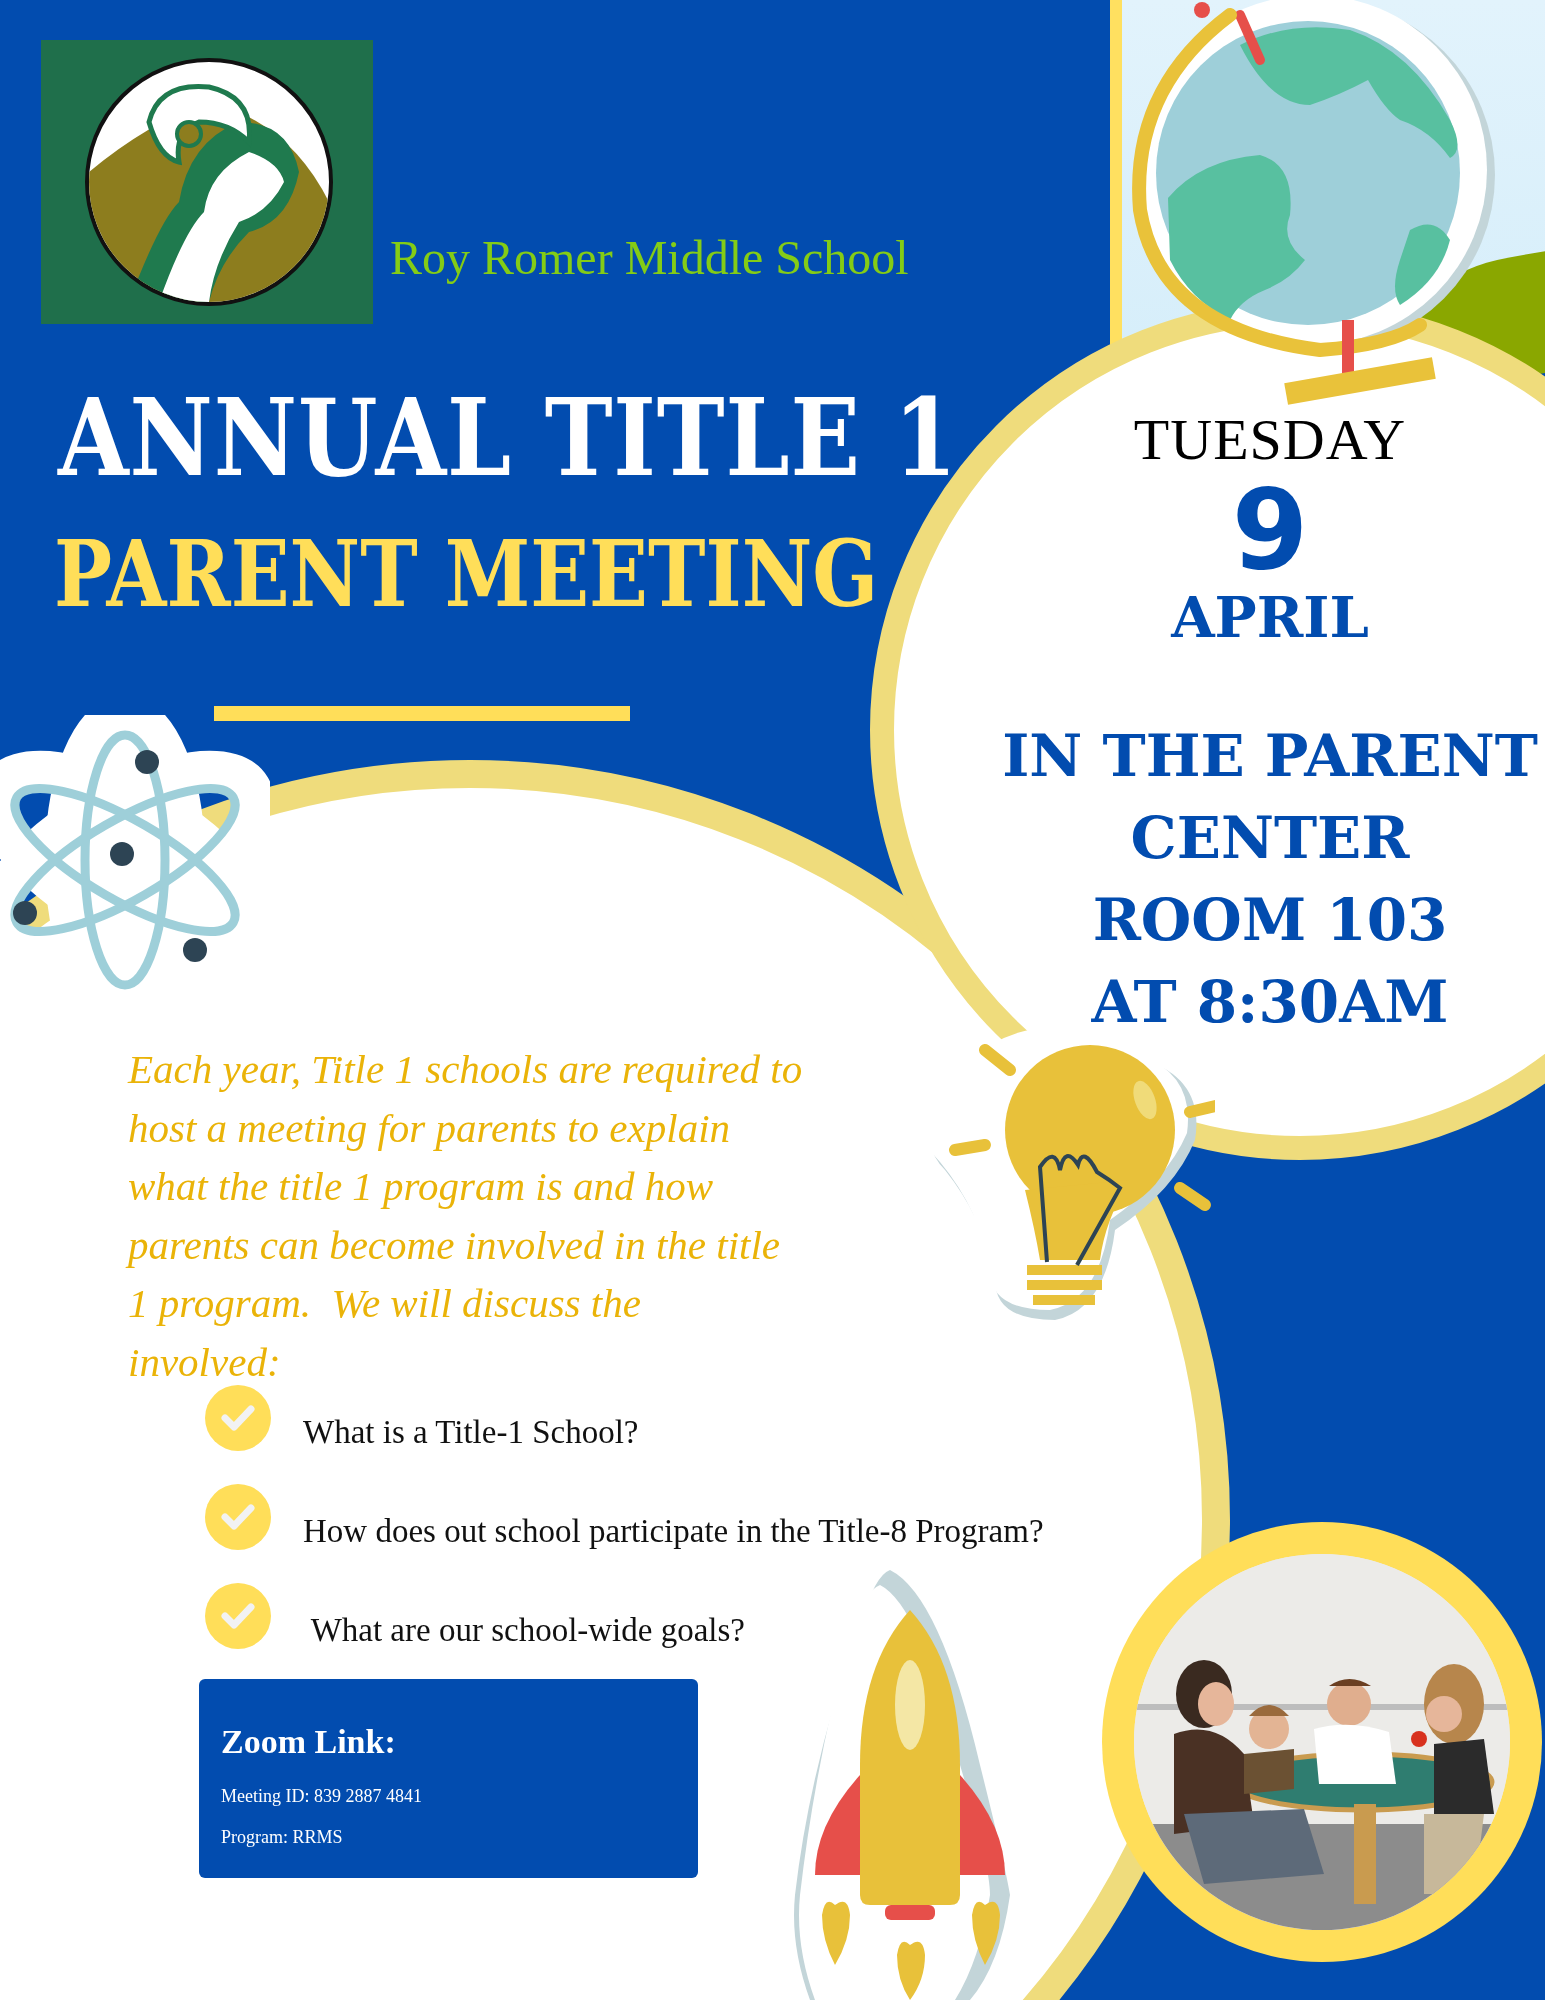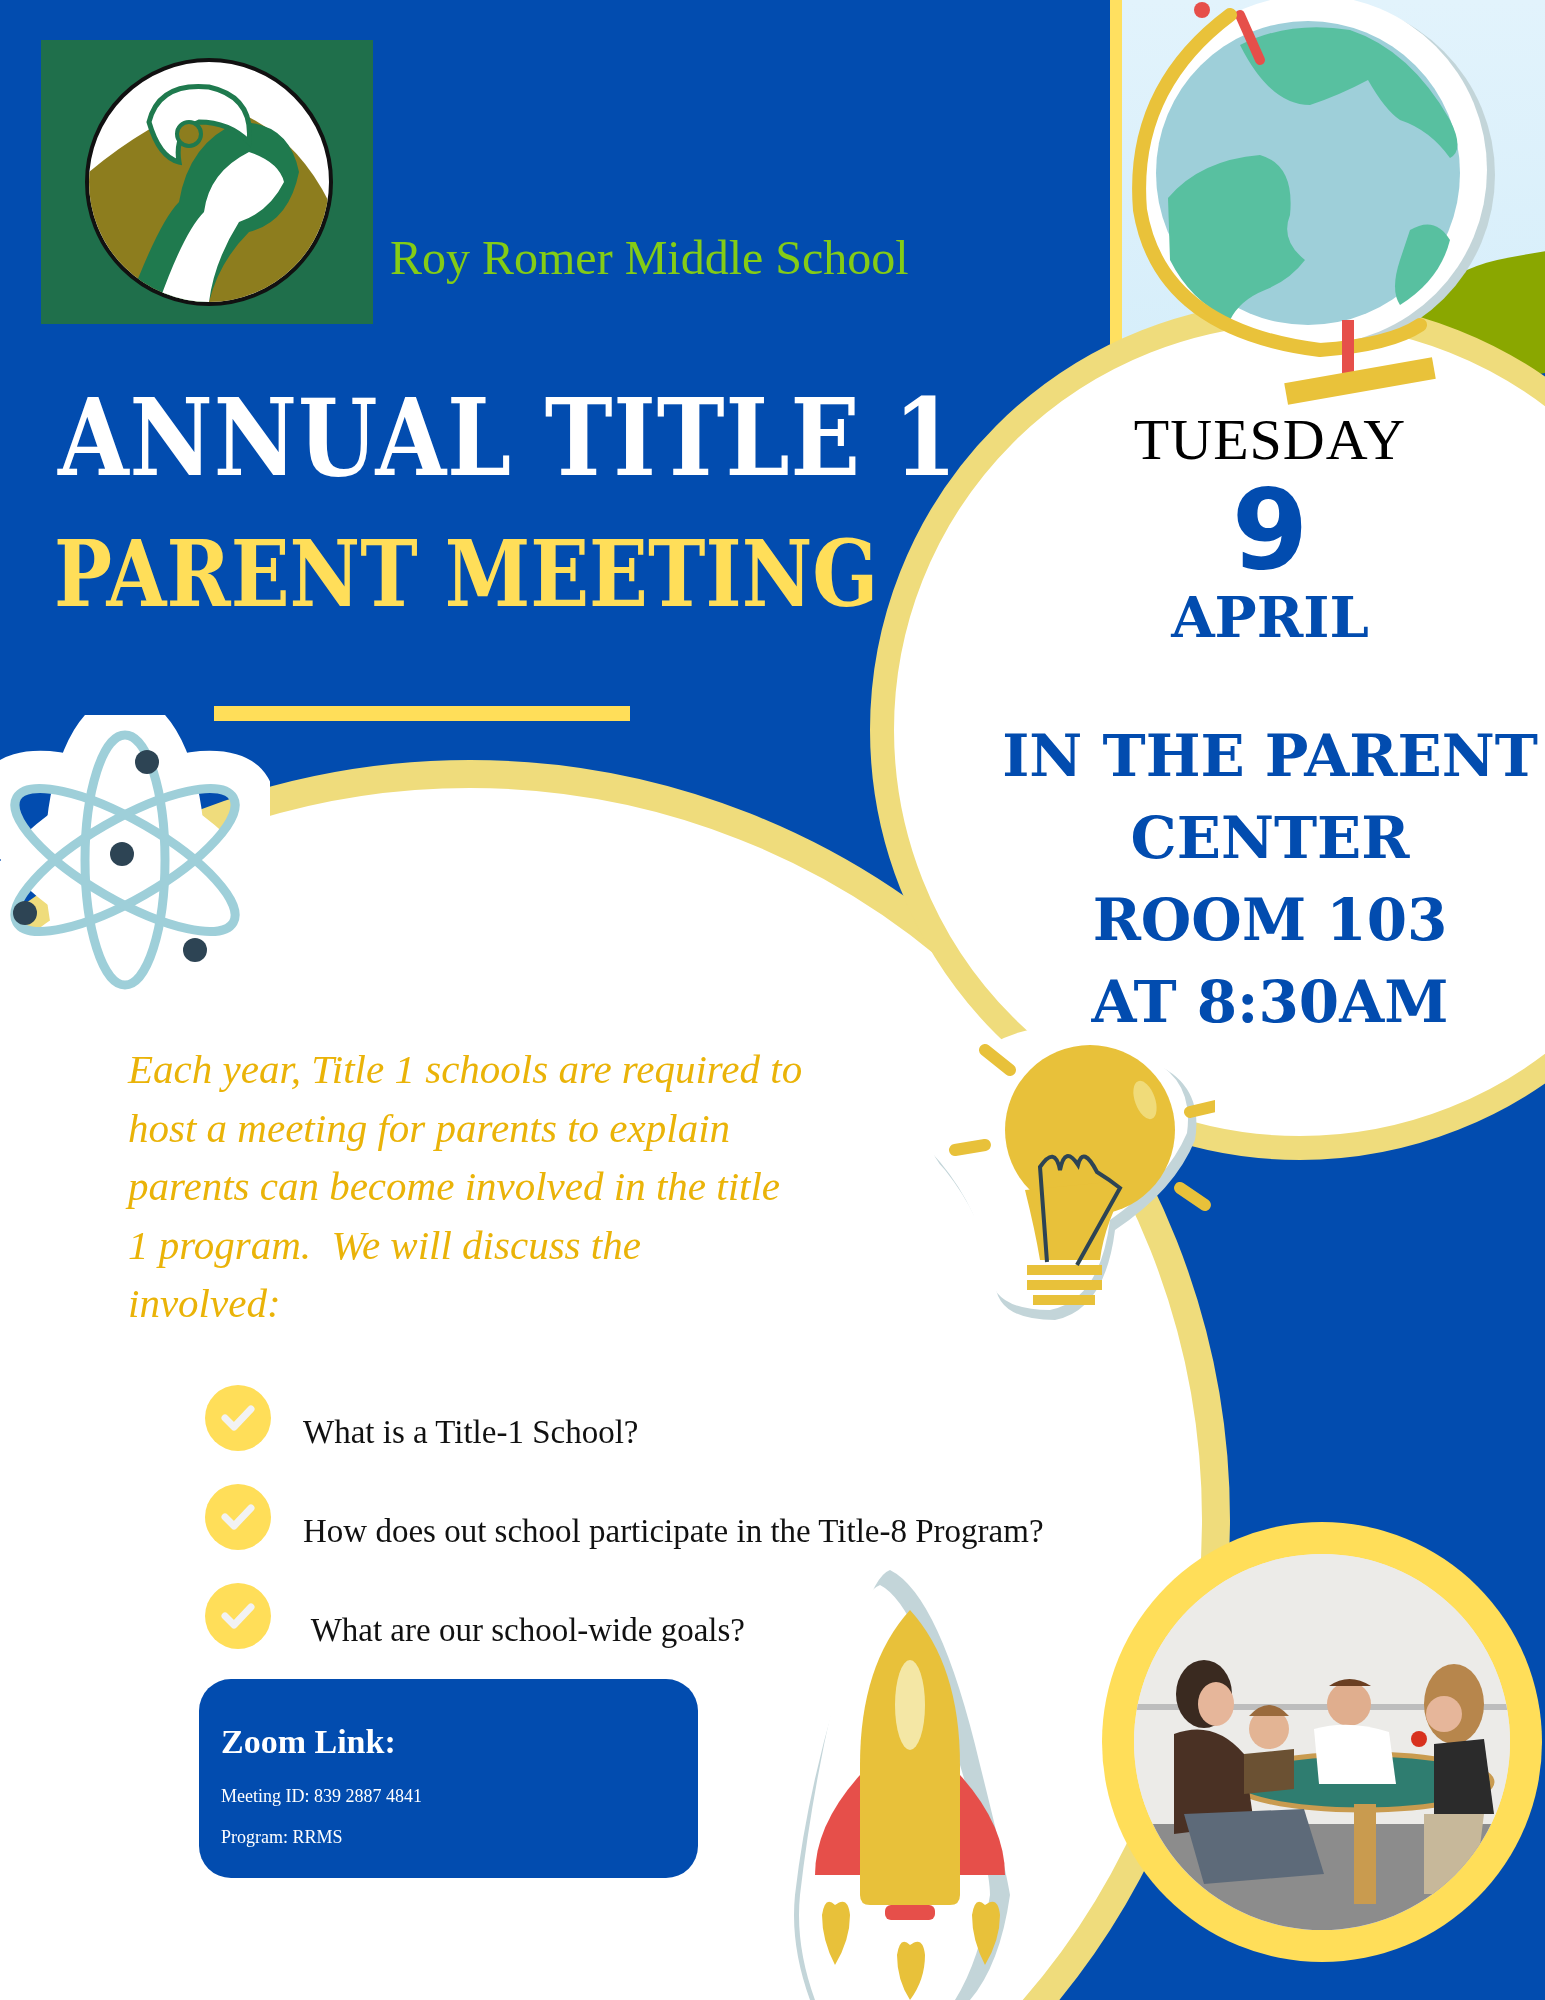--- a/index.html
+++ b/index.html
@@ -34,21 +34,21 @@
   .location div { white-space: nowrap; }
 
   
   .body-text { position: absolute; left: 128px; top: 1040px; width: 800px; font-size: 41px; line-height: 58.5px; color: #eab308; font-style: italic; }
   .checklist { position: absolute; left: 205px; top: 1385px; }
   .check-item { position: absolute; left: 0; display: flex; align-items: flex-end; white-space: nowrap; }
   .check-circle { width: 66px; height: 66px; border-radius: 50%; background: #ffde59; display: flex; align-items: center; justify-content: center; }
   .check-label { font-size: 33px; color: #111; margin-left: 32px; }
 
   
-  .zoom-box { position: absolute; left: 199px; top: 1679px; width: 499px; height: 199px; background: #024caf; border-radius: 32px; color: #fff; }
+  .zoom-box { position: absolute; left: 199px; top: 1679px; width: 499px; height: 199px; background: #024caf; border-radius: 6px; color: #fff; }
   .zoom-title { position: absolute; left: 22px; top: 44px; font-weight: bold; font-size: 34px; }
   .zoom-line { position: absolute; left: 22px; font-size: 18px; }
 
   
   .photo-ring { position: absolute; left: 1102px; top: 1522px; width: 440px; height: 440px; border-radius: 50%; background: #ffde59; }
   .photo { position: absolute; left: 32px; top: 32px; width: 376px; height: 376px; border-radius: 50%; overflow: hidden; background: #ecebe8; }
 
   .sticker { position: absolute; }
 </style>
 </head>
@@ -132,20 +132,21 @@
     <path d="M132 242 L125 147 Q140 125 145 150 Q150 125 163 145 Q168 125 182 152 Q195 160 205 168 L162 245" fill="none" stroke="#2d4454" stroke-width="4"></path>
     <line x1="70" y1="30" x2="95" y2="50" stroke="#e8c13a" stroke-width="12" stroke-linecap="round"></line>
     <line x1="40" y1="130" x2="70" y2="125" stroke="#e8c13a" stroke-width="12" stroke-linecap="round"></line>
     <line x1="275" y1="92" x2="305" y2="85" stroke="#e8c13a" stroke-width="12" stroke-linecap="round"></line>
     <line x1="265" y1="168" x2="290" y2="185" stroke="#e8c13a" stroke-width="12" stroke-linecap="round"></line>
   </svg>
 
   <div class="body-text">
     <div>Each year, Title 1 schools are required to</div>
     <div>host a meeting for parents to explain</div>
+    <div>what the title 1 program is and how</div>
     <div>parents can become involved in the title</div>
     <div style="white-space:pre">1 program.  We will discuss the</div>
     <div>involved:</div>
   </div>
 
   <div class="checklist">
     <div class="check-item" style="top:0px">
       <div class="check-circle">
         <svg width="34" height="28" viewBox="0 0 34 28">
             <path d="M4 14 L13 23 L30 5" fill="none" stroke="#f2f2f2" stroke-width="7" stroke-linecap="round" stroke-linejoin="round"></path>

